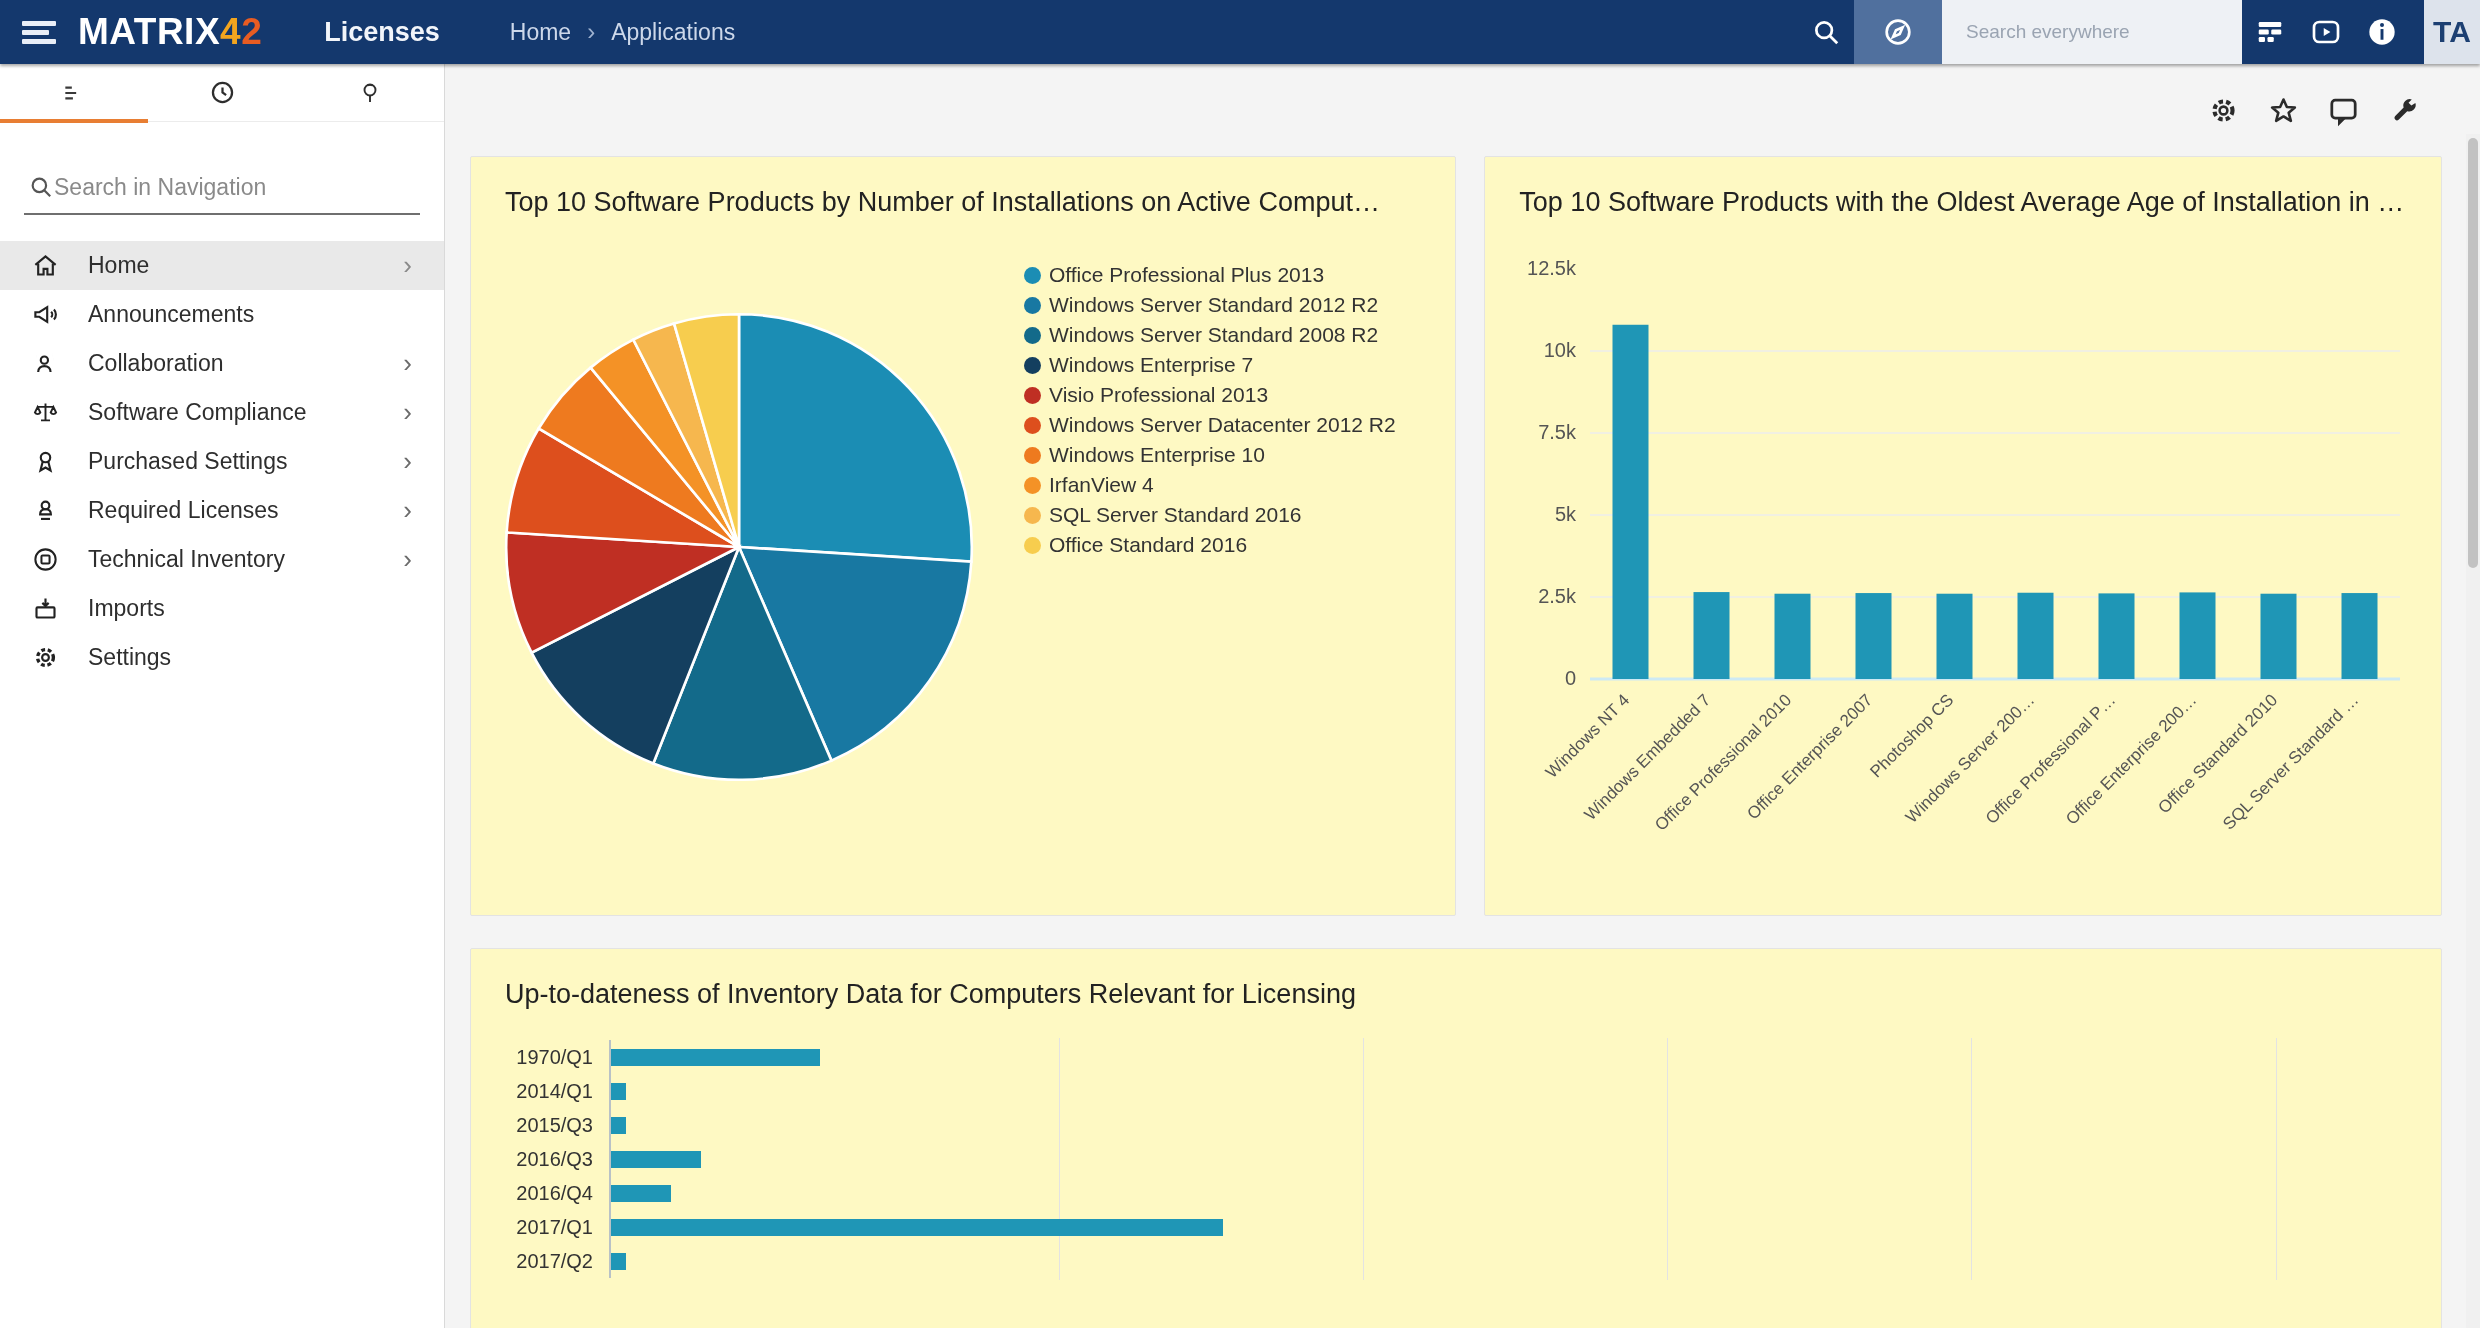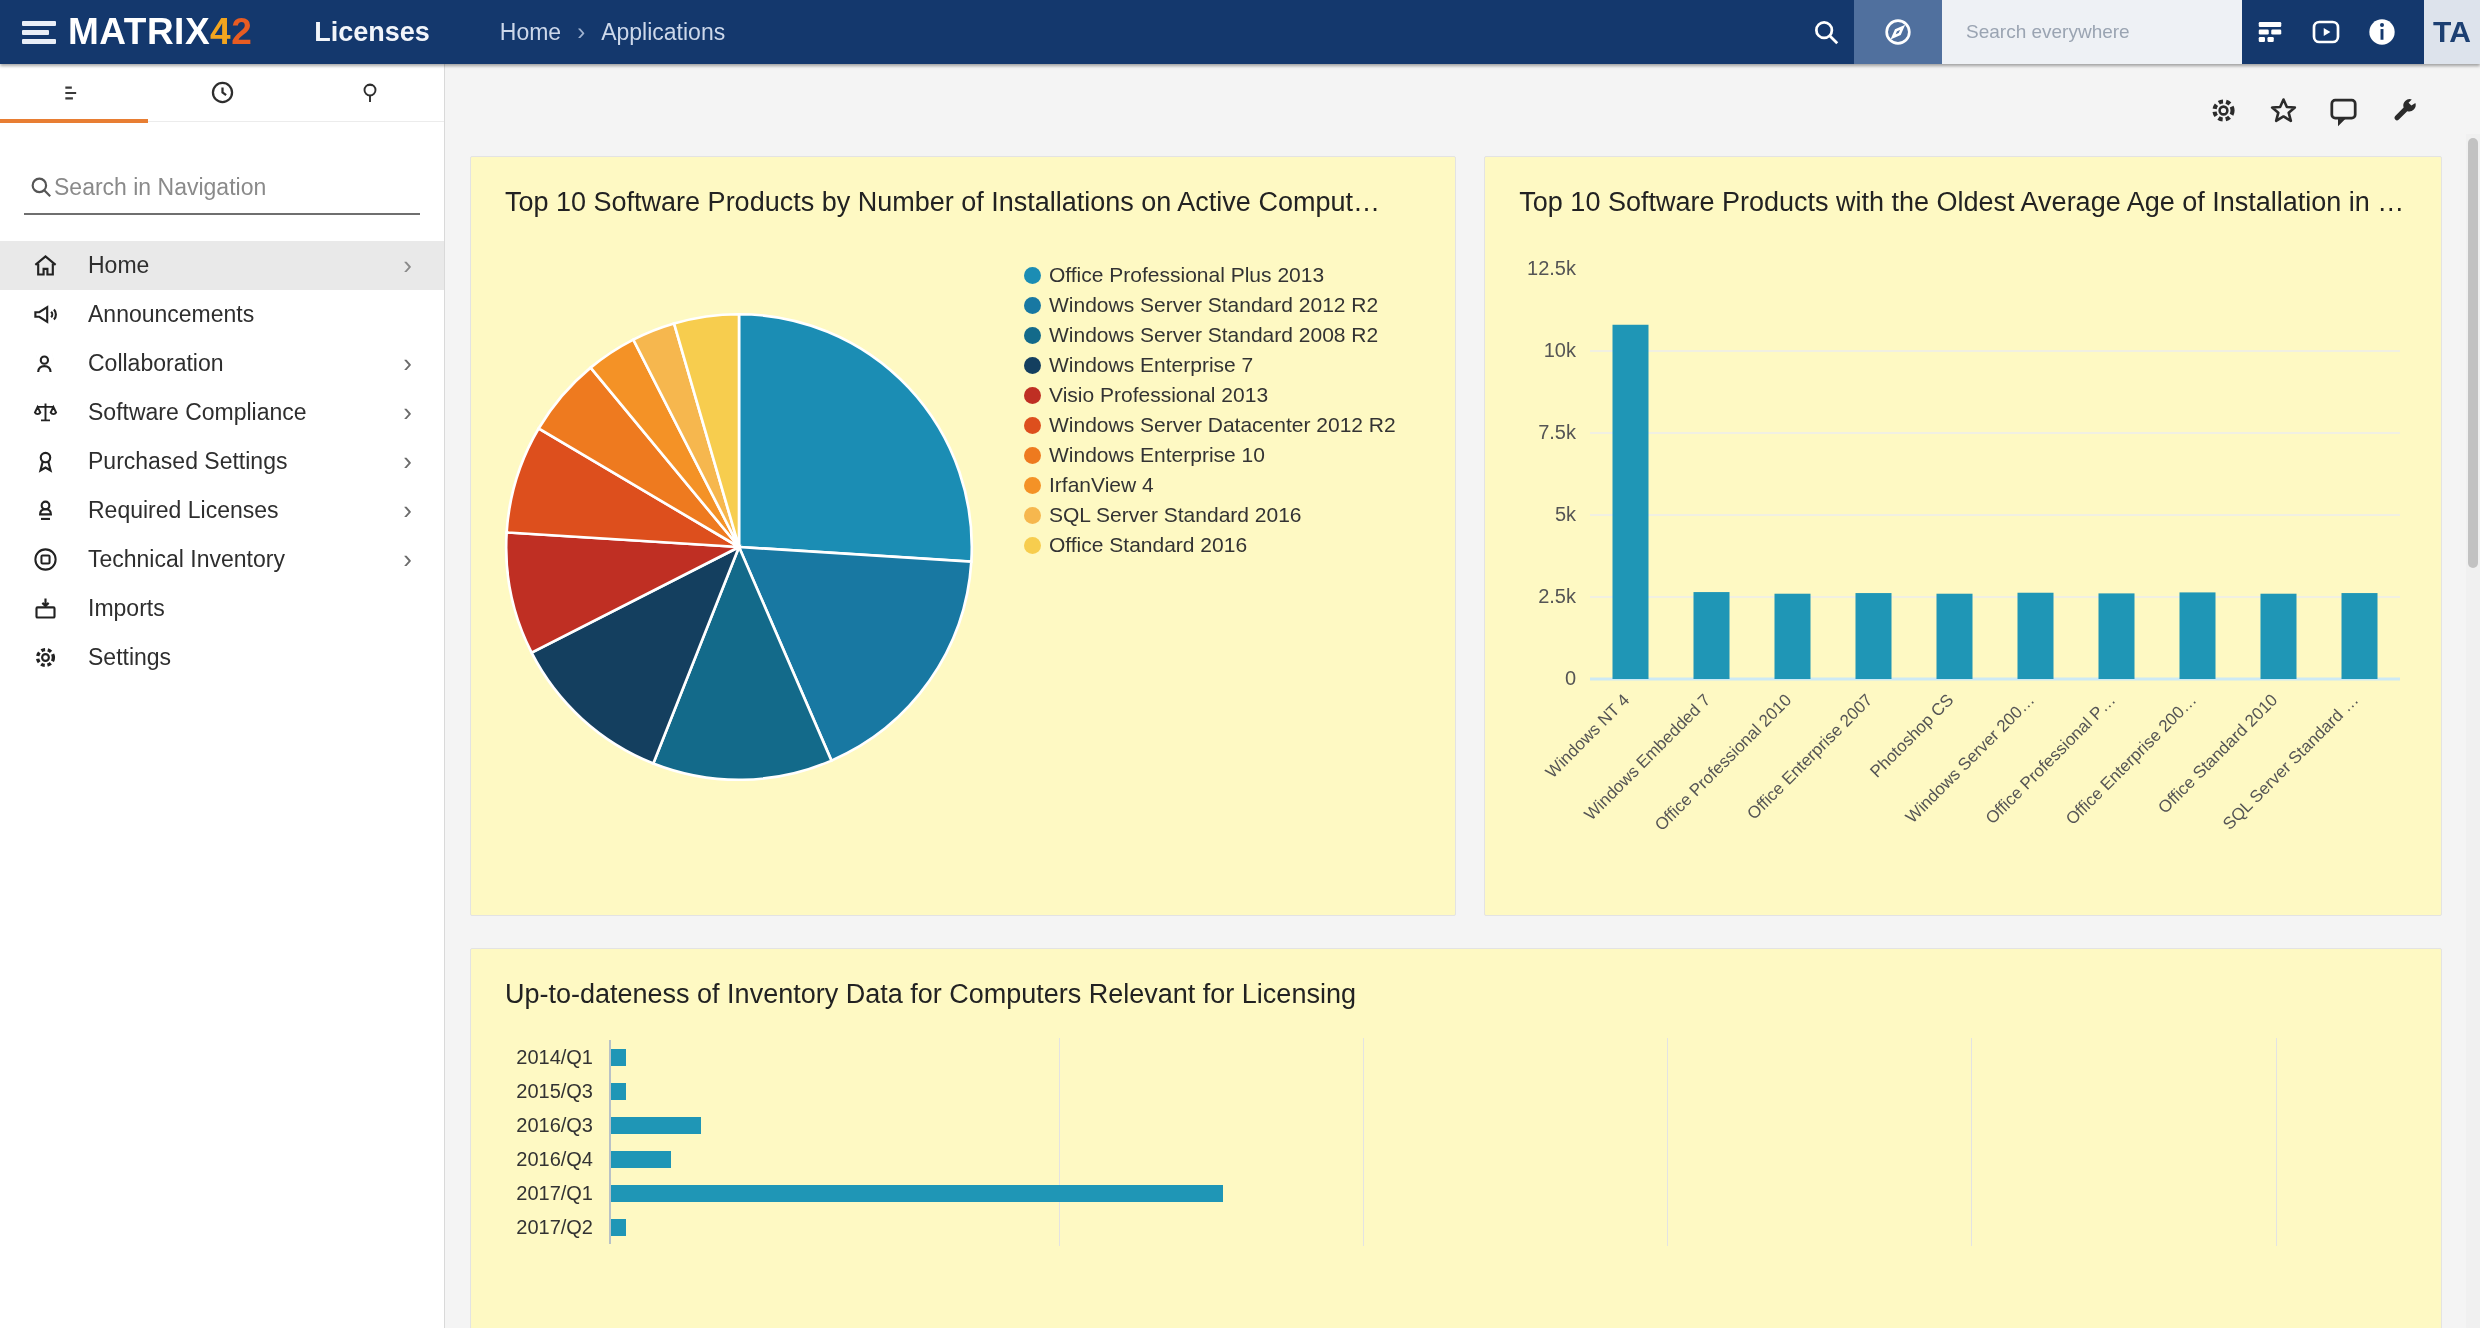--- a/index.html
+++ b/index.html
@@ -8,21 +8,21 @@
   #app { position:relative; width:2480px; height:1328px; overflow:hidden; }
 
   
   .topbar { position:absolute; top:0; left:0; width:2480px; height:64px;
             background:#14386d; display:flex; align-items:center; color:#fff;
             box-shadow:0 2px 3px rgba(0,0,0,.35); z-index:10; }
   .topbar .menu-grid { margin-left:22px; width:34px; height:34px; display:flex;
             flex-direction:column; justify-content:center; gap:4px; cursor:pointer; }
   .topbar .menu-grid i { display:block; height:5px; background:#e9eef7; border-radius:1px; }
   .topbar .menu-grid i:nth-child(2){ width:78%; }
-  .logo { margin-left:12px; font-size:37px; font-weight:bold; letter-spacing:.5px; white-space:nowrap; }
+  .logo { margin-left:22px; font-size:37px; font-weight:bold; letter-spacing:.5px; white-space:nowrap; }
   .logo .m { color:#ffffff; }
   .logo .n4 { color:#f2a51f; } .logo .n2 { color:#e85c22; }
   .app-title { margin-left:62px; font-size:27px; font-weight:bold; color:#f2f5fa; }
   .breadcrumb { margin-left:70px; display:flex; align-items:center; gap:16px;
                 font-size:23px; color:#cdd8ea; }
   .breadcrumb .crumb { cursor:pointer; }
   .breadcrumb .sep { font-size:24px; color:#9fb2d0; }
   .topbar .spacer { flex:1; }
   .tb-icon { width:56px; height:64px; display:flex; align-items:center;
              justify-content:center; cursor:pointer; }
@@ -399,20 +399,31 @@
             <rect x="846.5" y="364.06399999999996" width="36" height="85.936" fill="#1f96b6"></rect>
             <text transform="translate(864.5,472) rotate(-45)" text-anchor="end" class="bar-xlabel">SQL Server Standard …</text>
           </svg>
       </div>
     </div>
 
     <div class="card card-hbar">
       <h2>Up-to-dateness of Inventory Data for Computers Relevant for Licensing</h2>
       <div class="hbar-rows" id="hbar-rows">
           <div class="hbar-row">
+            <span class="hlabel">1970/Q1</span>
+            <div class="hbar-track">
+              <div class="hbar-grid" style="left: 25%;"></div>
+              <div class="hbar-grid" style="left: 42%;"></div>
+              <div class="hbar-grid" style="left: 59%;"></div>
+              <div class="hbar-grid" style="left: 76%;"></div>
+              <div class="hbar-grid" style="left: 93%;"></div>
+              <div class="hbar-bar" style="width: 11.6667%; background: rgb(31, 150, 182);"></div>
+            </div>
+          </div>
+          <div class="hbar-row">
             <span class="hlabel">2014/Q1</span>
             <div class="hbar-track">
               <div class="hbar-grid" style="left: 25%;"></div>
               <div class="hbar-grid" style="left: 42%;"></div>
               <div class="hbar-grid" style="left: 59%;"></div>
               <div class="hbar-grid" style="left: 76%;"></div>
               <div class="hbar-grid" style="left: 93%;"></div>
               <div class="hbar-bar" style="width: 0.833333%; background: rgb(31, 150, 182);"></div>
             </div>
           </div>

